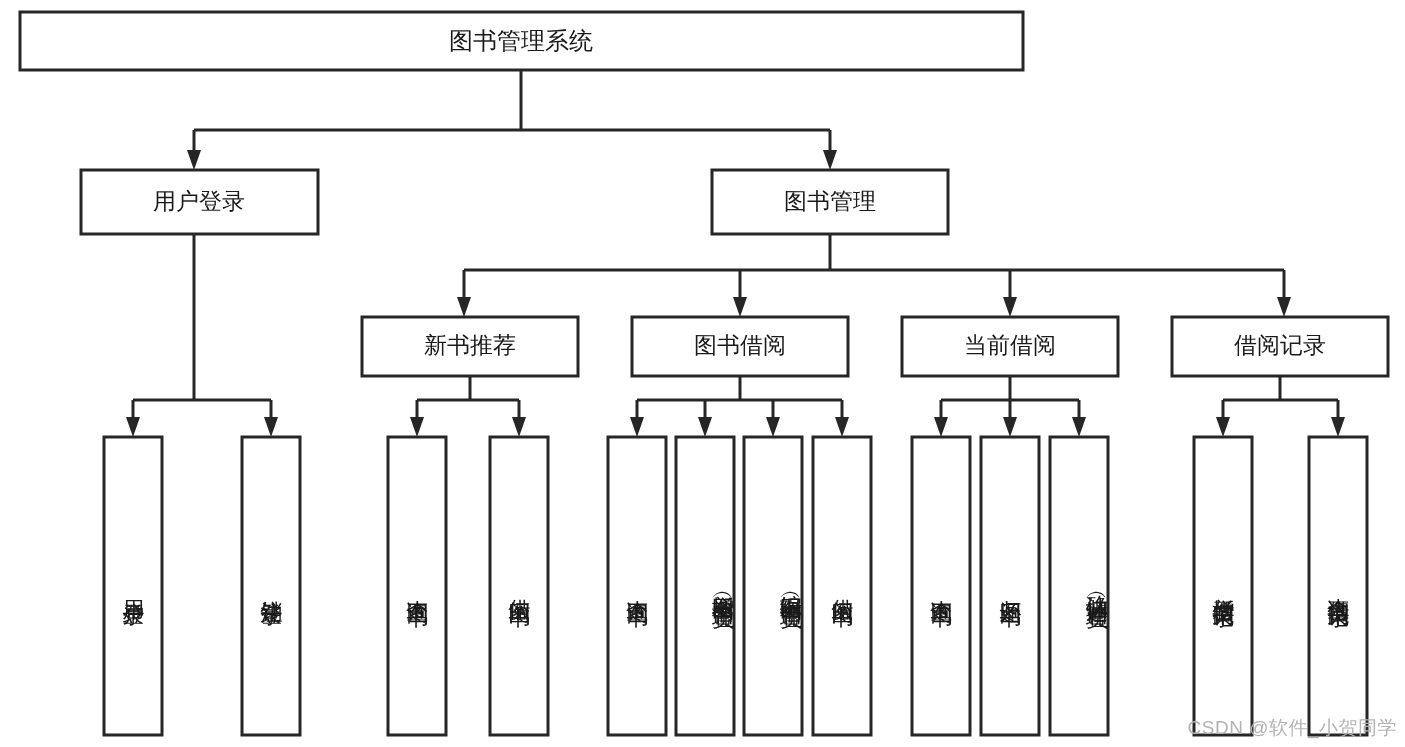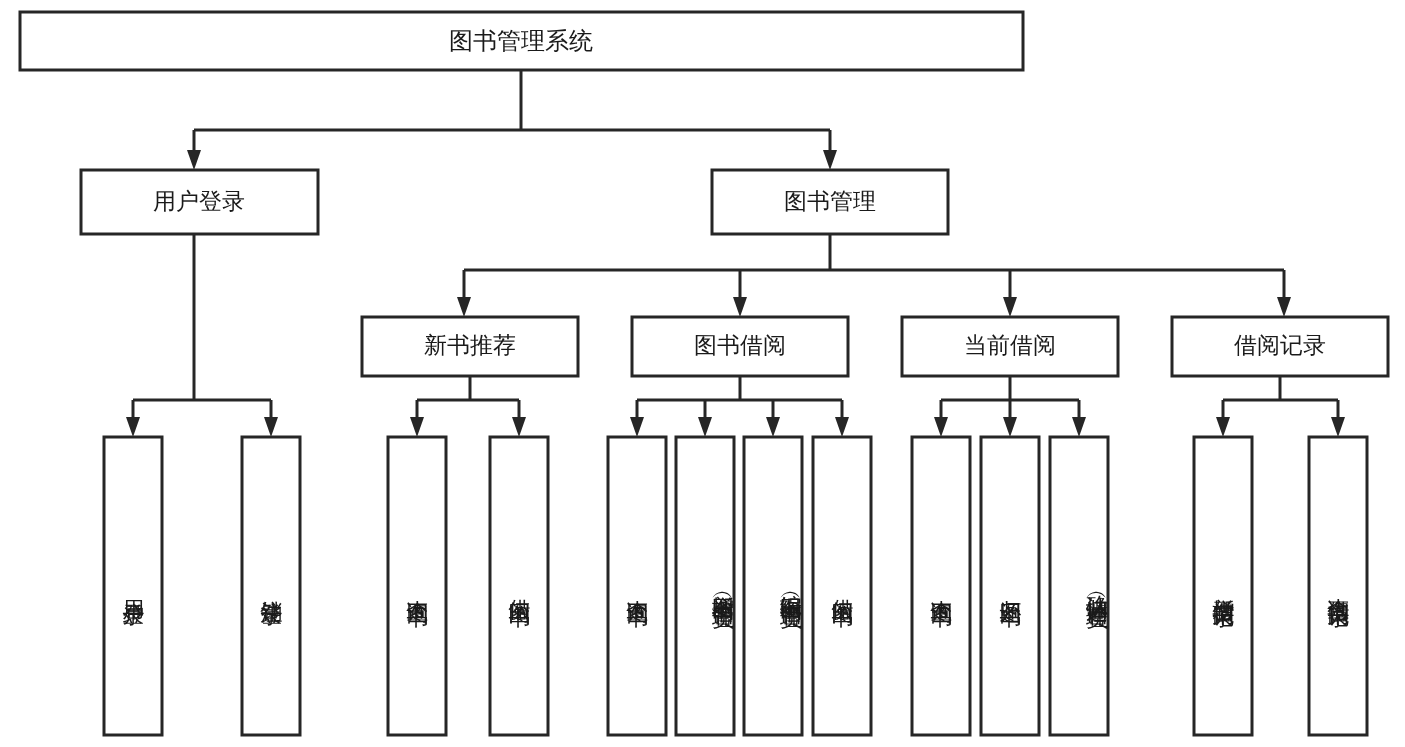--- a/index.html
+++ b/index.html
@@ -226,13 +226,14 @@
   <div class="leaf-label" style="left:744px; top:437px; width:58px; height:298px; align-items:flex-start;">编辑图书（管理员）</div>
   <div class="leaf-label" style="left:813px; top:437px; width:58px; height:298px;">借阅图书</div>
 
   <div class="leaf-label" style="left:912px; top:437px; width:58px; height:298px;">查询图书</div>
   <div class="leaf-label" style="left:981px; top:437px; width:58px; height:298px;">归还图书</div>
   <div class="leaf-label" style="left:1050px; top:437px; width:58px; height:298px; align-items:flex-start;">确认归还（管理员）</div>
 
   <div class="leaf-label" style="left:1194px; top:437px; width:58px; height:298px;">新增借阅记录</div>
   <div class="leaf-label" style="left:1309px; top:437px; width:58px; height:298px;">查询借阅记录</div>
 
+  <div class="watermark">CSDN @软件_小贺同学</div>
 </div>
 
 </body></html>

